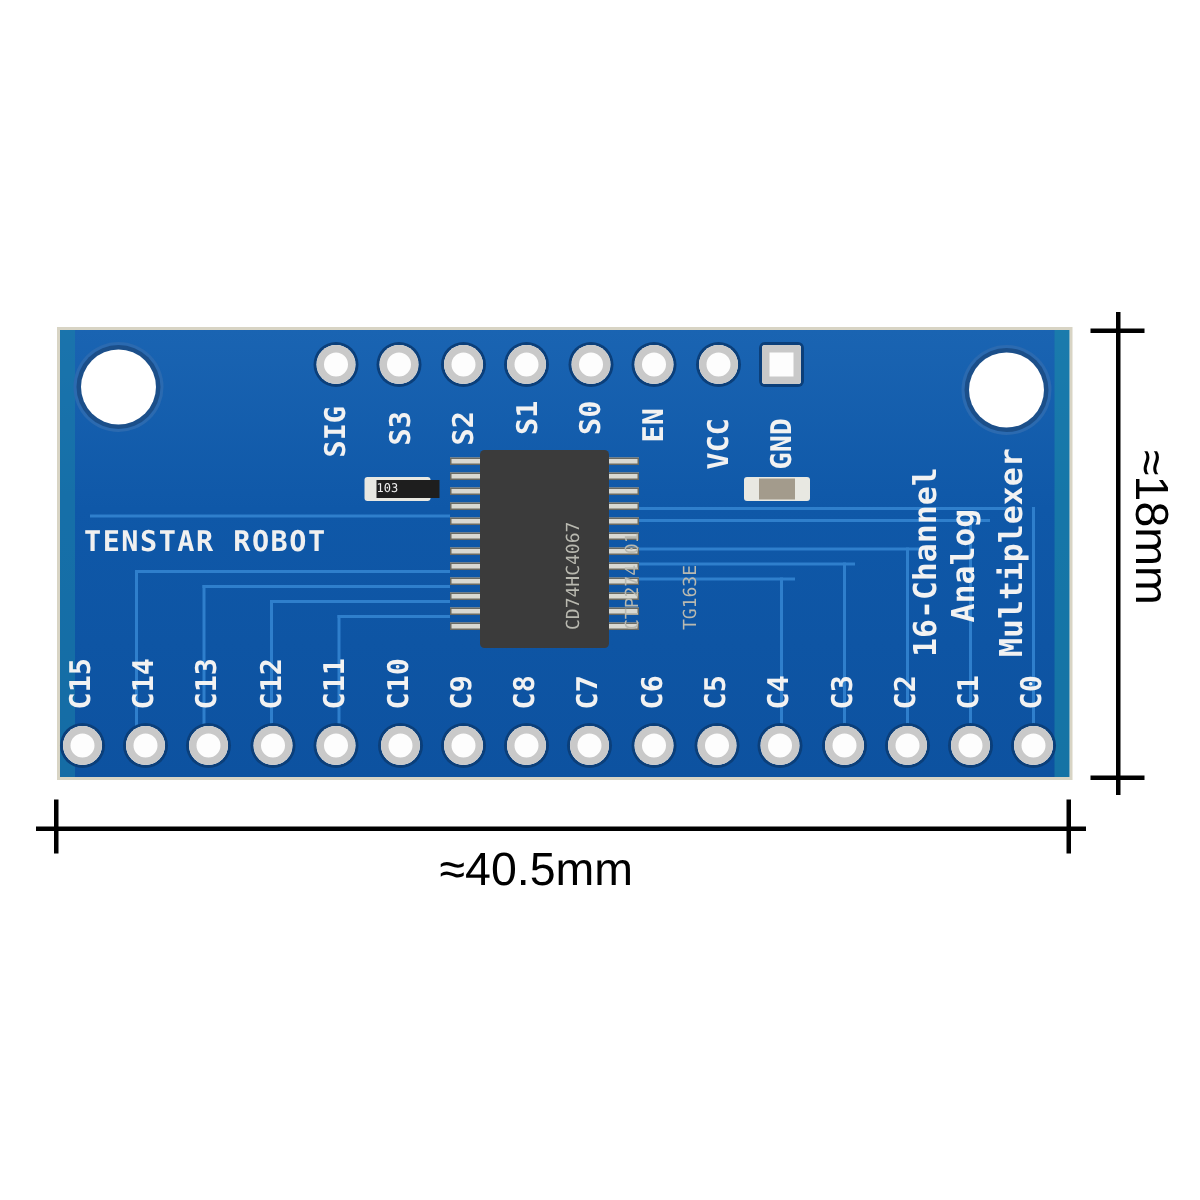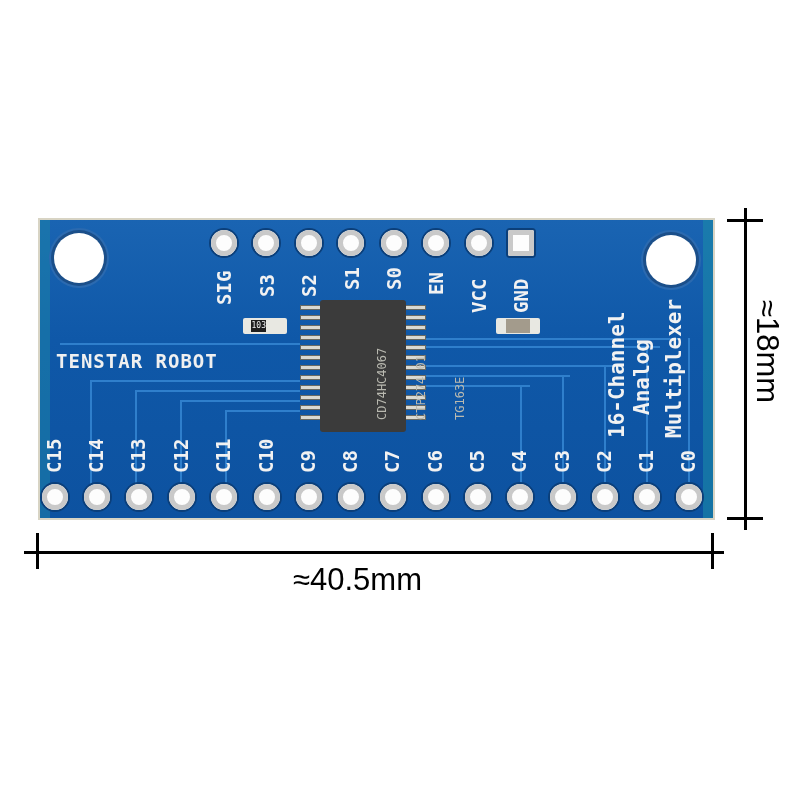--- a/index.html
+++ b/index.html
@@ -17,22 +17,22 @@
   .vlabel{position:absolute;color:#f2f2f2;font-weight:bold;font-size:19px;letter-spacing:0px;
     transform-origin:left top;transform:rotate(-90deg);white-space:nowrap;font-family:"DejaVu Sans Mono",monospace;}
   .trace-h{position:absolute;height:2px;background:#2f7fcc;}
   .trace-v{position:absolute;width:2px;background:#2f7fcc;}
   .chip{position:absolute;left:320px;top:300px;width:86px;height:132px;background:#3b3b3b;
     border-radius:3px;}
   .chip-text{position:absolute;left:348px;top:425px;color:#b9b9b0;font-size:12px;line-height:13px;
     transform-origin:left top;transform:rotate(-90deg);white-space:pre;font-family:"DejaVu Sans Mono",monospace;}
   .lead{position:absolute;width:22px;height:5px;background:#d9d9d2;border:1px solid #6a6a62;box-sizing:border-box;}
   .resistor{position:absolute;height:16px;width:44px;background:#e8e8e2;border-radius:2px;}
-  .resistor .body{position:absolute;left:8px;top:2px;width:15px;height:12px;background:#1e1e1e;color:#eee;
-    font-size:8px;line-height:12px;text-align:right;font-family:"DejaVu Sans Mono",monospace;}
+  .resistor .body{position:absolute;left:8px;top:2px;width:42px;height:12px;background:#1e1e1e;color:#eee;
+    font-size:8px;line-height:12px;text-align:left;font-family:"DejaVu Sans Mono",monospace;}
   .capacitor{position:absolute;height:16px;width:44px;background:#e8e8e2;border-radius:2px;}
   .capacitor .body{position:absolute;left:10px;top:1px;width:24px;height:14px;background:#a39b8c;}
   .brand{position:absolute;left:56px;top:350px;color:#f0f0f0;font-weight:bold;font-size:19px;
     letter-spacing:1px;font-family:"DejaVu Sans Mono",monospace;}
   .dim-line{position:absolute;background:#000;}
   .dim-text{position:absolute;color:#000;font-family:"Liberation Sans",sans-serif;}
 </style>
 </head>
 <body>
 

